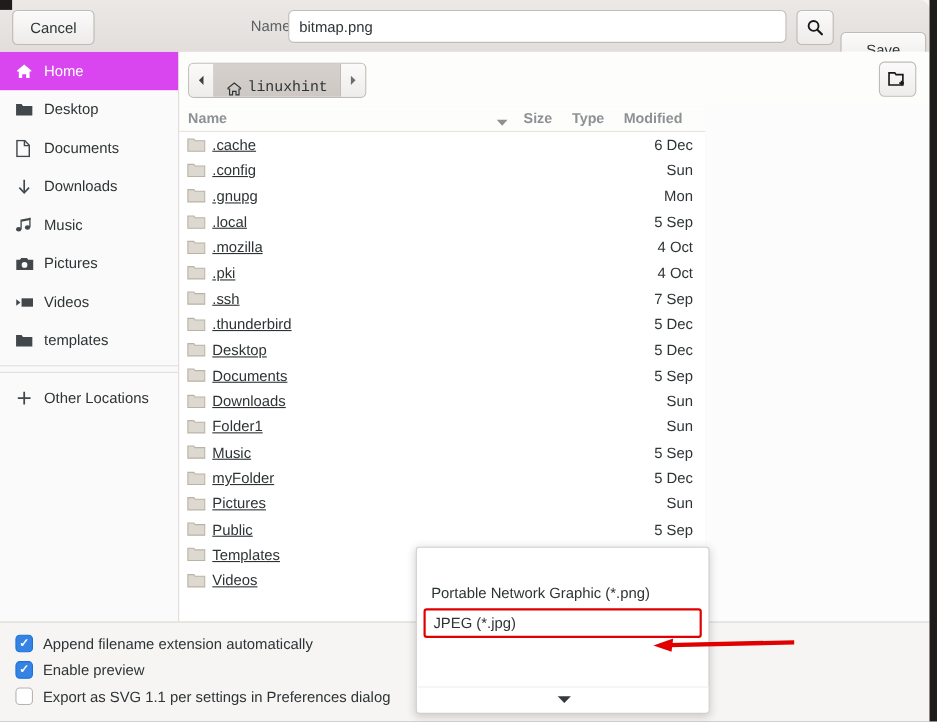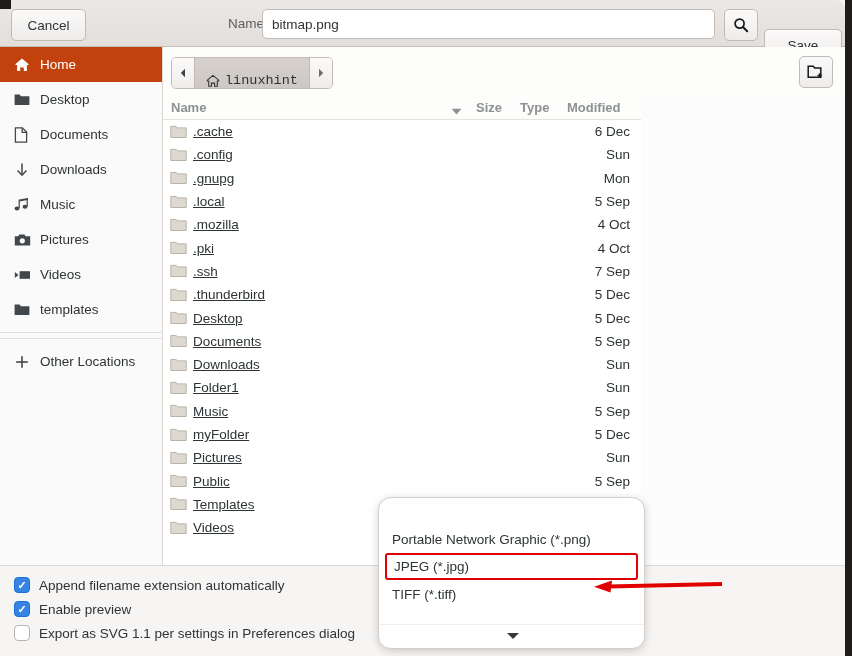--- a/index.html
+++ b/index.html
@@ -59,21 +59,21 @@
   .side-item{
     height:35px;display:flex;align-items:center;
     padding-left:14px;color:#2e3436;font-size:13.5px;cursor:default;
     position:relative;
   }
   .side-item .ico{
     width:22px;min-width:22px;display:flex;align-items:center;justify-content:flex-start;
     color:#41474b;
   }
   .side-item .lbl{margin-left:4px;white-space:nowrap;overflow:hidden;}
-  .side-item.selected{background:#c2410c;color:#ffffff;}
+  .side-item.selected{background:#d946ef;color:#ffffff;}
   .side-item.selected .ico{color:#ffffff;}
   .side-sep{height:1px;background:#e3dfdb;margin:5px 0;}
   .eject{
     position:absolute;right:13px;top:6px;width:23px;height:23px;
     border:1px solid #d3cecb;border-radius:50%;
     background:#fbfafa;display:flex;align-items:center;justify-content:center;
   }
   
   .pathbar-row{
     position:absolute;left:163px;top:47px;width:682px;height:50px;
@@ -144,21 +144,21 @@
     width:16px;height:16px;border-radius:4px;box-sizing:border-box;
     display:flex;align-items:center;justify-content:center;margin-right:9px;
     border:1px solid #b8b3ae;background:#ffffff;
   }
   .cbx.on{background:#3584e4;border-color:#1c71d8;}
   .cbx .tick{color:#fff;font-size:11px;line-height:1;font-weight:bold;}
   .optlabel{font-size:13.5px;color:#2e3436;white-space:nowrap;}
   
   .popup{
     position:absolute;left:378px;top:497px;width:267px;height:152px;
-    background:#ffffff;border:1px solid #d2cecb;border-radius:13px;
+    background:#ffffff;border:1px solid #d2cecb;border-radius:3px;
     box-shadow:0 2px 9px rgba(0,0,0,.18);
     box-sizing:border-box;overflow:hidden;
   }
   .popitem{
     height:28px;display:flex;align-items:center;padding-left:13px;
     font-size:13.5px;color:#2e3436;white-space:nowrap;cursor:default;
     box-sizing:border-box;
   }
   .popitem.highlight{
     border:2px solid #e00000;border-radius:3px;
@@ -528,23 +528,20 @@
   </div>
 
   <div class="popup">
     <div style="height:27px;"></div>
     <div class="popitem">
       <span>Portable Network Graphic (*.png)</span>
     </div>
     <div class="popitem highlight">
       <span>JPEG (*.jpg)</span>
     </div>
-    <div class="popitem">
-      <span>TIFF (*.tiff)</span>
-    </div>
     <div class="popscroll">
       <span class="dn"></span>
     </div>
   </div>
 
   <svg class="annot" viewBox="0 0 135 24">
     <line x1="132" y1="9" x2="18" y2="11.5" stroke="#e00000" stroke-width="4"></line>
     <path d="M4 11.8 22 5.5 20.5 17.5z" fill="#e00000"></path>
   </svg>
 

